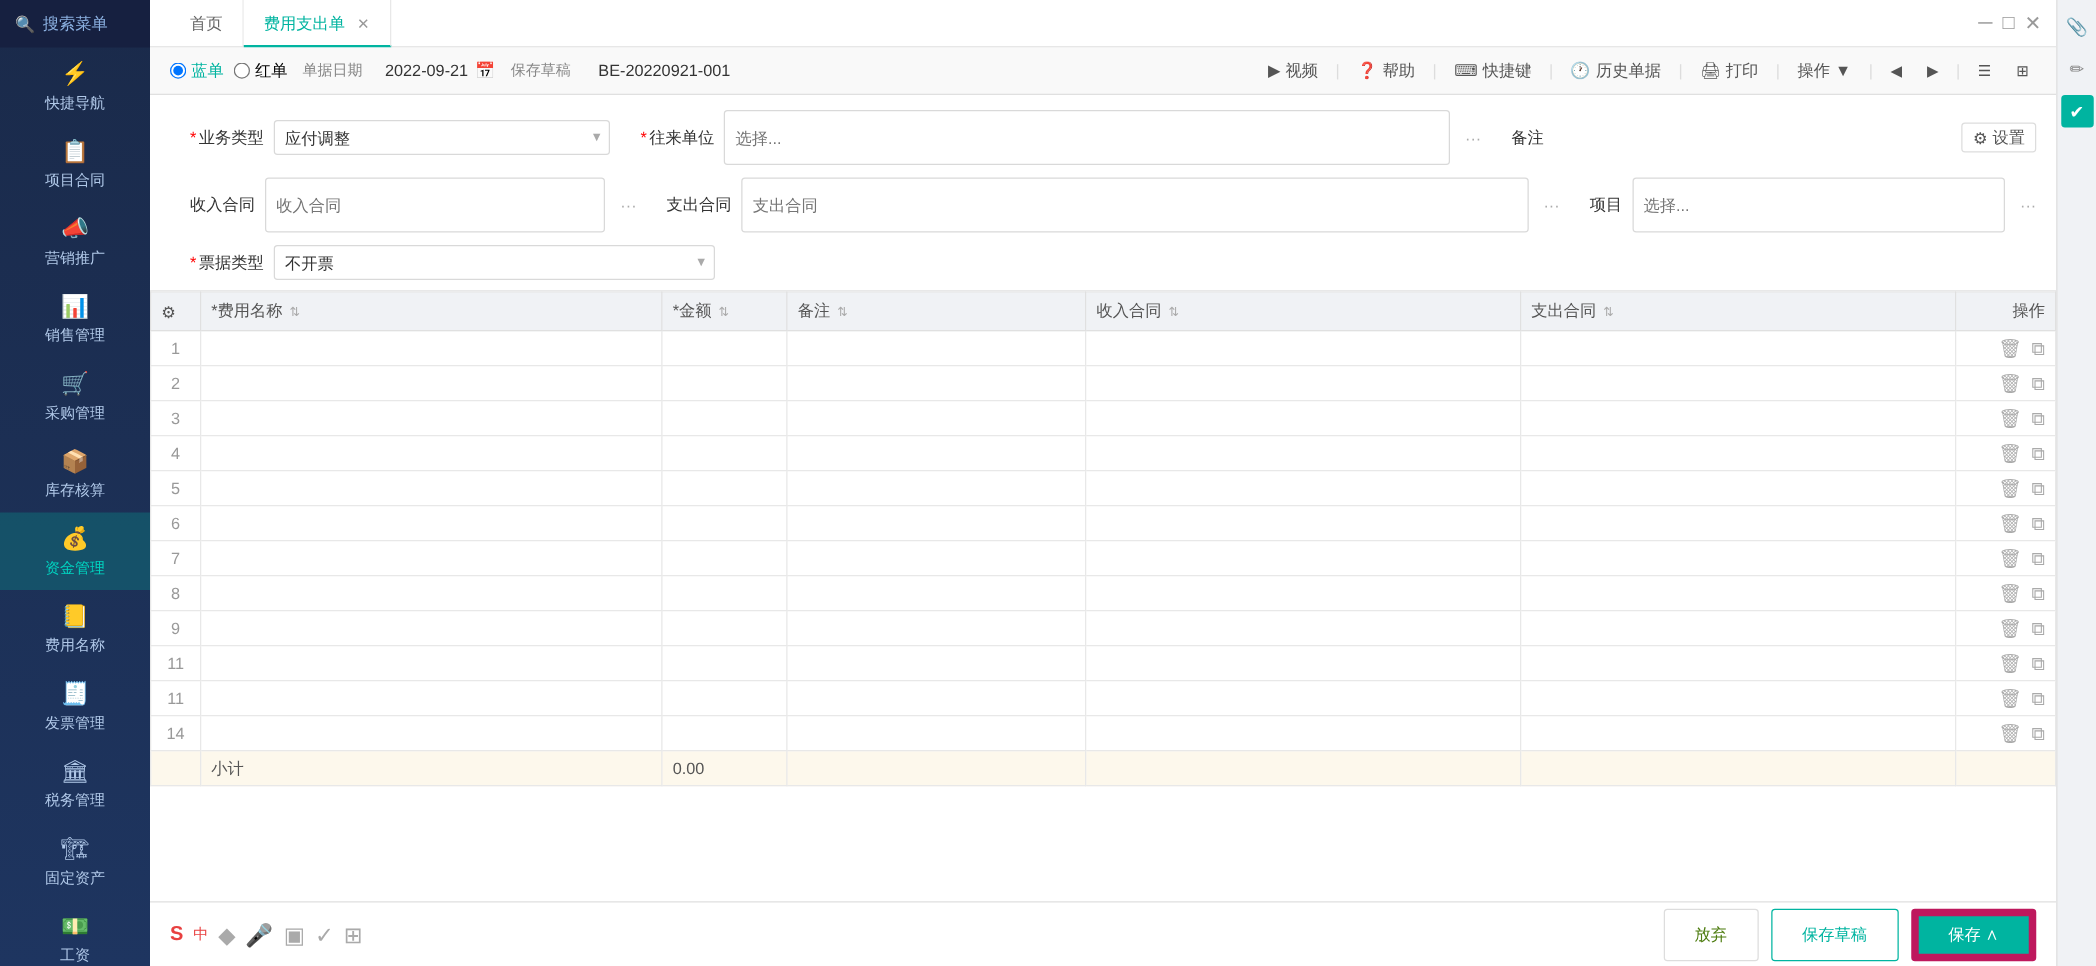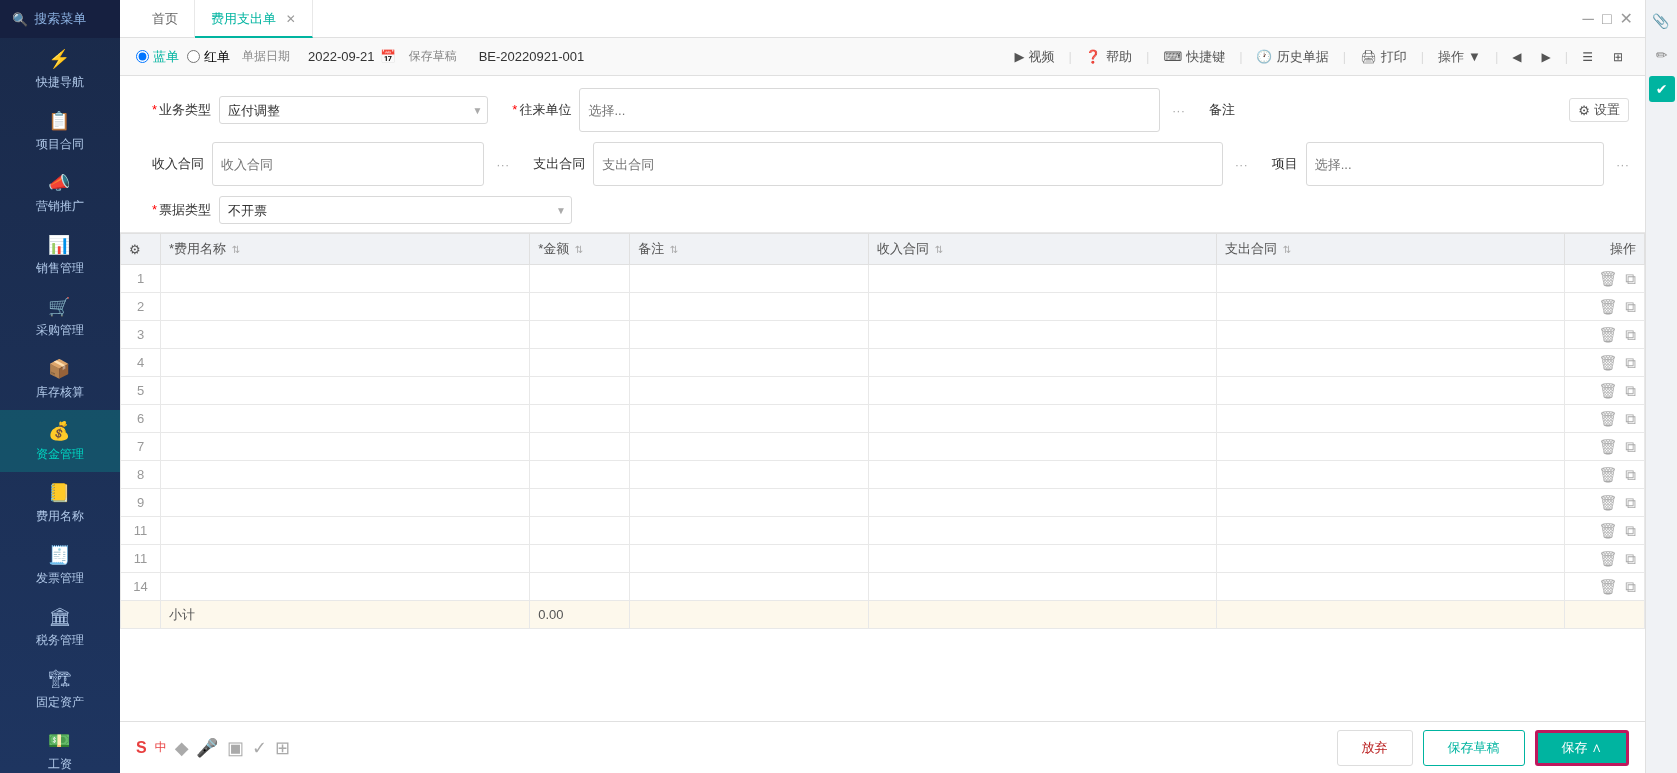--- a/index.html
+++ b/index.html
@@ -226,23 +226,23 @@
     .footer-icons span { font-size: 18px; cursor: pointer; }
     .footer-icons .brand { color: #e84040; font-weight: bold; font-size: 16px; }
     .footer-btns { display: flex; gap: 10px; }
     .btn {
       padding: 6px 24px;
       border-radius: 3px;
       cursor: pointer;
       font-size: 13px;
       border: 1px solid #ddd;
     }
-    .btn-default { background: #fff; color: #b91c1c; }
+    .btn-default { background: #fff; color: #4d7c0f; }
     .btn-secondary { background: #fff; color: #00b4a0; border: 1px solid #00b4a0; }
-    .btn-primary { background: #00b4a0; color: #fff; border: 3px solid #be185d; }
+    .btn-primary { background: #00b4a0; color: #fff; border: 6px solid #be185d; }
 
     
     .right-panel {
       width: 32px;
       background: #f0f2f5;
       border-left: 1px solid #e0e0e0;
       display: flex;
       flex-direction: column;
       align-items: center;
       padding-top: 8px;

